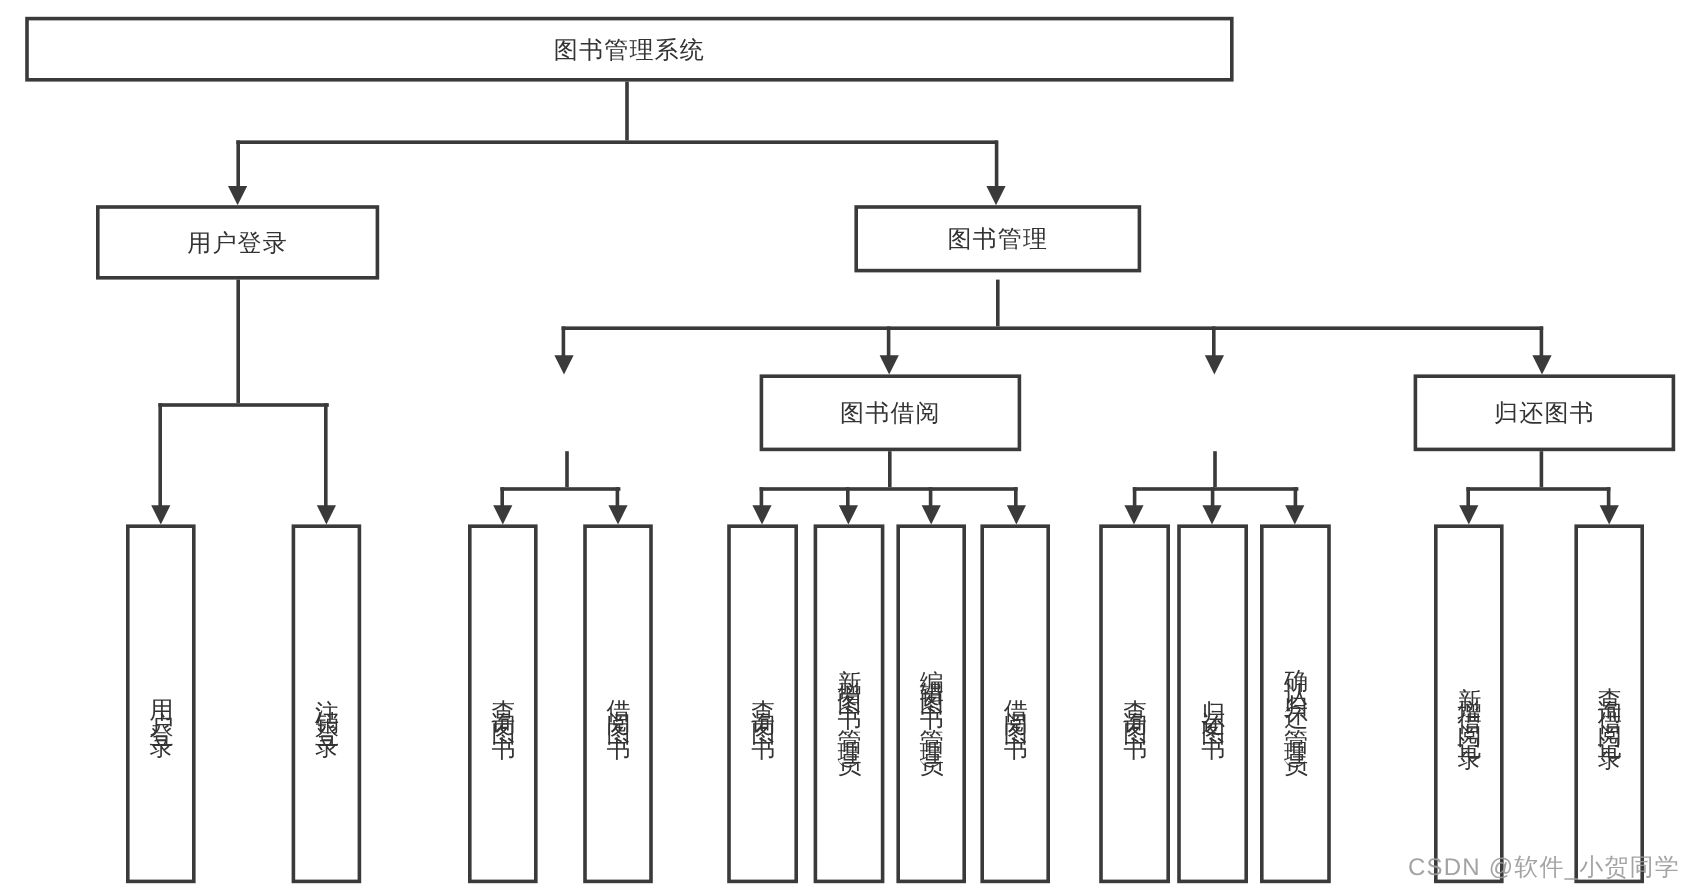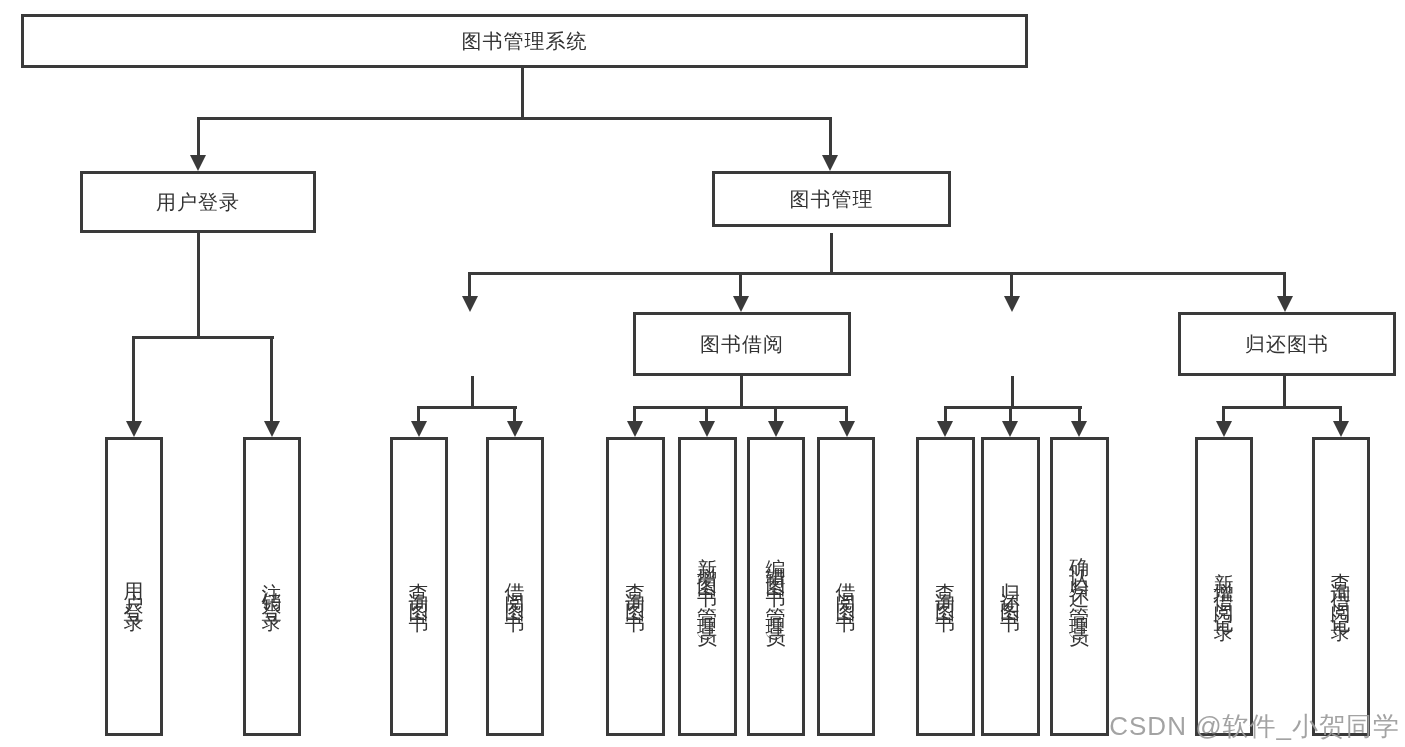--- a/index.html
+++ b/index.html
@@ -32,21 +32,21 @@
   .v { position:absolute; width:3px; background:var(--line,#3a3a3a); }
   .h { position:absolute; height:3px; background:var(--line,#3a3a3a); }
   .a {
     position:absolute; width:0; height:0;
     border-left:8px solid transparent;
     border-right:8px solid transparent;
     border-top:16px solid var(--line,#3a3a3a);
   }
   .watermark {
     position:absolute;
-    font-size:26px;
+    font-size:20px;
     color:var(--watermark,#9c9c9c);
     letter-spacing:1px;
     opacity:.92;
     white-space:nowrap;
     z-index:5;
     margin-left:48px;
   }
 </style>
 </head>
 <body>

